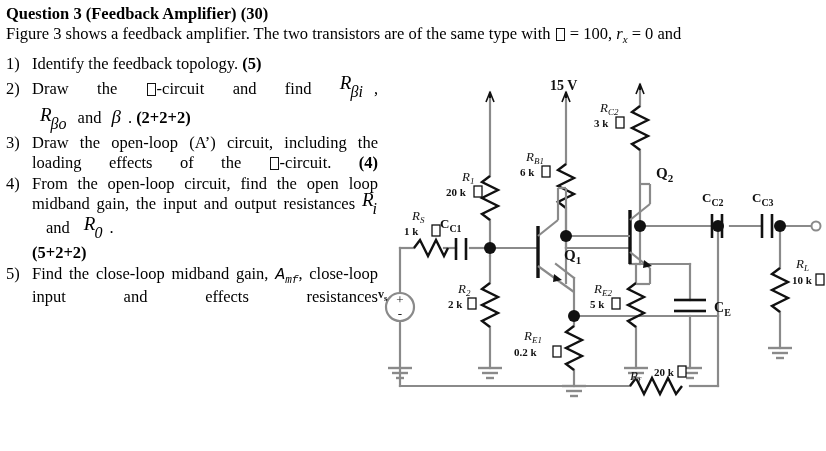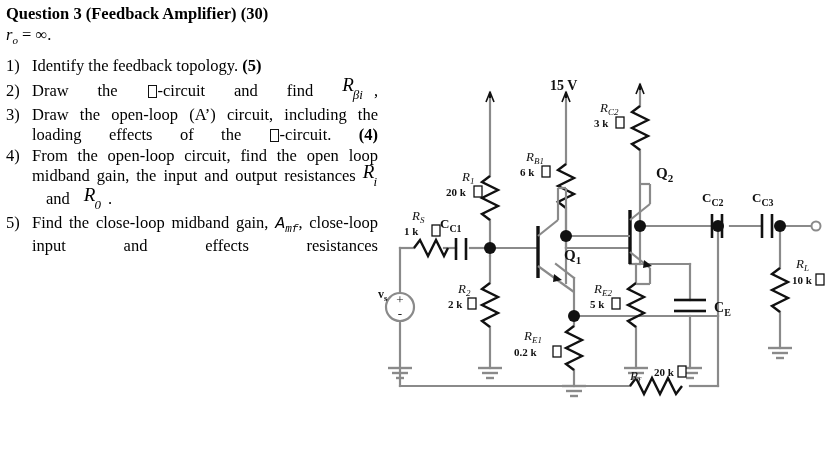--- a/index.html
+++ b/index.html
@@ -38,21 +38,21 @@
   .mi{font-style:italic;}
   .tofu{
     display:inline-block;width:9px;height:13px;
     border:1.2px solid #111;vertical-align:-2px;margin:0 1px;
     box-sizing:border-box;background:#fff;
   }
   .Rsym{
     display:inline-block;font-style:italic;font-size:19px;
     position:relative;line-height:1;vertical-align:-1px;
   }
-  .Rsym sub{font-size:13px;font-style:italic;position:relative;top:3px;left:-1px;}
+  .Rsym sub{font-size:16px;font-style:italic;position:relative;top:3px;left:-1px;}
   .subsm{font-size:11px;font-style:italic;}
   .amf{font-style:italic;font-family:Liberation Mono, monospace;}
   .amf sub{font-size:11px;font-style:italic;}
 
   
   .circuit{position:absolute;left:378px;top:68px;width:448px;height:383px;}
   .cap{
     position:absolute;left:466px;top:424px;width:140px;
     text-align:center;font-size:17px;font-weight:bold;
   }
@@ -61,39 +61,45 @@
 </style>
 </head>
 <body>
 
 <div class="page">
 
   <div class="textcol">
 
     <div class="qtitle">Question 3 (Feedback Amplifier) (30)</div>
 
-
-    <div class="intro2"><span class="mi">r</span><sub class="subsm">o</sub><span> = ∞.</span></div>
+    <div class="intro"><span>Figure 3 shows a feedback amplifier. The two transistors are of the same type with </span><span class="tofu"></span><span> = 100, </span><span class="mi">r</span><sub class="subsm">x</sub><span> = 0 and </span></div>
+
 
     <div class="listwrap">
 
       <div class="li" style="margin-top:2px;">
         <span class="num">1)</span><span>Identify the feedback topology. </span><b>(5)</b>
       </div>
 
       <div class="li j" style="margin-top:5px;">
         <span class="num">2)</span><span>Draw the </span><span class="tofu"></span><span>-circuit and find </span><span class="Rsym" style="top:-6px;"><span>R</span><sub>βi</sub></span><span style="padding-left:10px;">,</span>
       </div>
+      <div class="li" style="padding-left:26px;margin-top:2px;">
+        <span class="Rsym" style="margin-left:8px;top:-3px;"><span>R</span><sub>βo</sub></span><span style="padding:0 10px;">and</span><span class="mi" style="font-size:19px;">β</span><span style="padding-left:7px;">. </span><b>(2+2+2)</b>
+      </div>
 
       <div class="li j" style="margin-top:1px;">
         <span class="num">3)</span><span>Draw the open-loop (A’) circuit, including the loading effects of the </span><span class="tofu"></span><span class="last">-circuit. </span><b>(4)</b>
       </div>
 
       <div class="li j" style="margin-top:1px;">
         <span class="num">4)</span><span>From the open-loop circuit, find the open loop midband gain, the input and output resistances </span><span class="Rsym" style="top:-4px;"><span>R</span><sub>i</sub></span><span style="padding:0 14px;">and</span><span class="Rsym" style="top:-4px;"><span>R</span><sub>0</sub></span><span style="padding-left:6px;">.</span>
+      </div>
+      <div class="li" style="padding-left:26px;">
+        <b>(5+2+2)</b>
       </div>
 
       <div class="li j" style="margin-top:1px;">
         <span class="num">5)</span><span>Find the close-loop midband gain, </span><span class="amf"><span>A</span><sub>mf</sub></span><span class="last">, close-loop input and effects resistances </span>
       </div>
 
     </div>
   </div>
 
   <div class="circuit">

